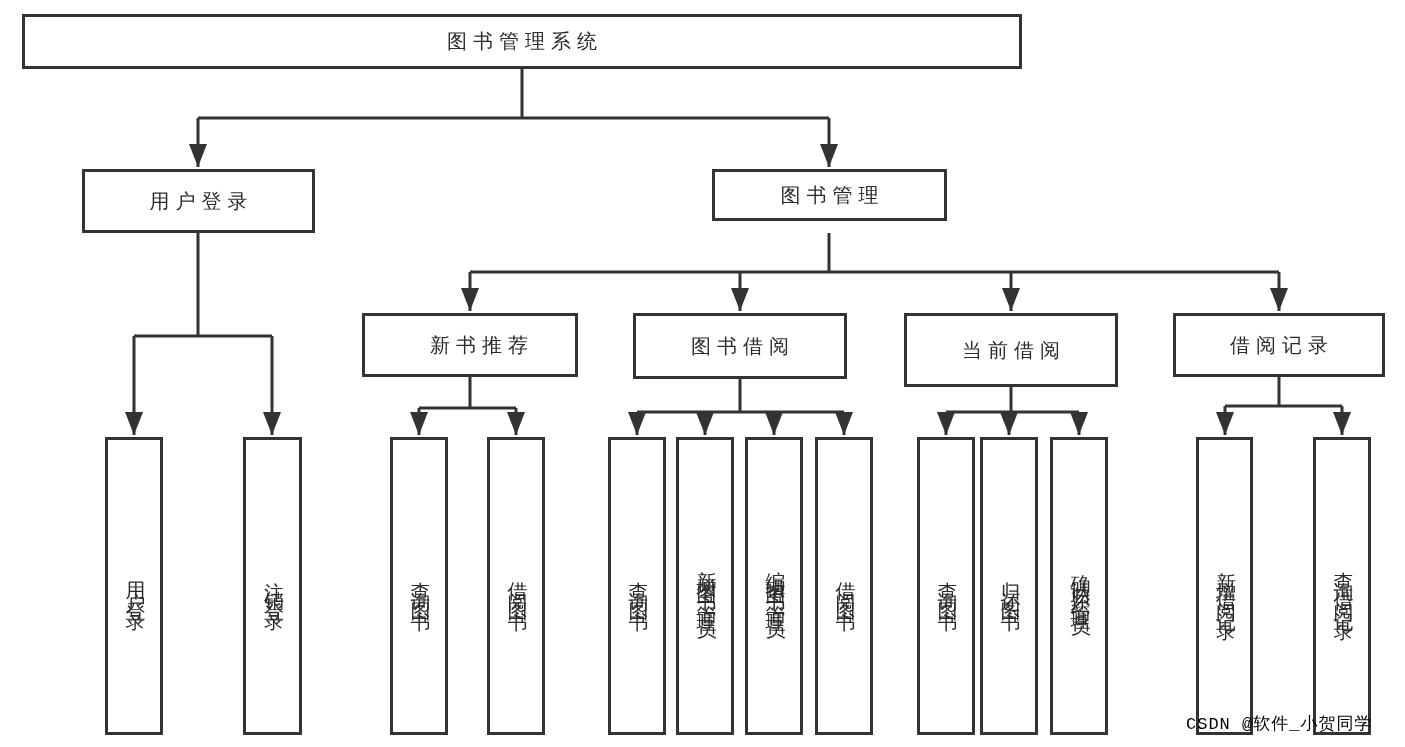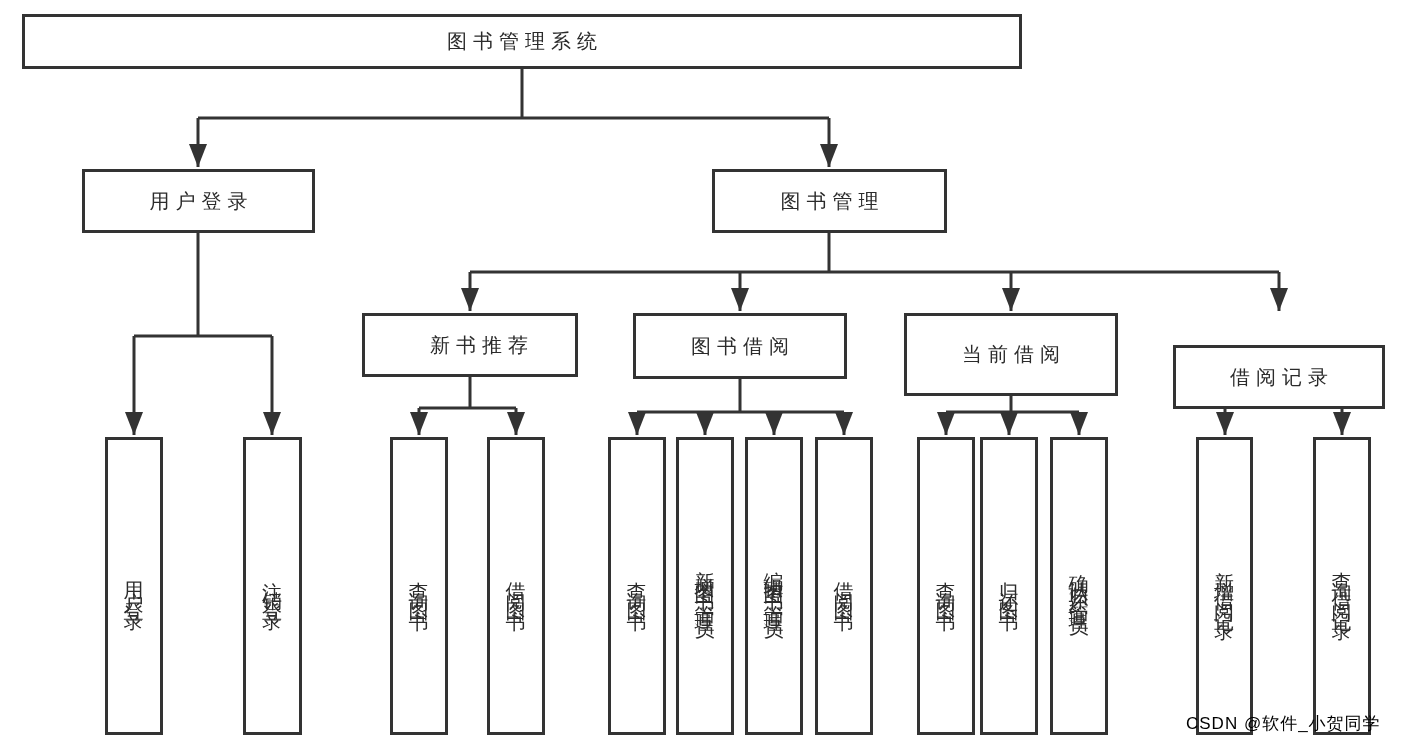--- a/index.html
+++ b/index.html
@@ -1,21 +1,21 @@
 <!DOCTYPE html>
 <html><head>
 <meta charset="utf-8">
 <style>
   html, body { margin: 0; padding: 0; background: #ffffff; }
   .canvas {
     position: relative;
     width: 1405px;
     height: 747px;
     background: #ffffff;
-    font-family: Liberation Sans, sans-serif;
+    font-family: Liberation Mono, monospace;
     overflow: hidden;
   }
   .wires { position: absolute; left: 0; top: 0; }
   .node {
     position: absolute;
     box-sizing: border-box;
     border: 3px solid #333333;
     background: #ffffff;
     color: #2b2b2b;
     display: flex;
@@ -92,26 +92,26 @@
     <line class="wire" x1="946" y1="412" x2="946" y2="435" marker-end="url(#ah)"></line>
     <line class="wire" x1="1009" y1="412" x2="1009" y2="435" marker-end="url(#ah)"></line>
     <line class="wire" x1="1079" y1="412" x2="1079" y2="435" marker-end="url(#ah)"></line>
     <line class="wire" x1="1225" y1="406" x2="1225" y2="435" marker-end="url(#ah)"></line>
     <line class="wire" x1="1342" y1="406" x2="1342" y2="435" marker-end="url(#ah)"></line>
   </svg>
 
   <div class="node h-node" style="left:22px; top:14px; width:1000px; height:55px;">图书管理系统</div>
 
   <div class="node h-node" style="left:82px; top:169px; width:233px; height:64px;">用户登录</div>
-  <div class="node h-node" style="left:712px; top:169px; width:235px; height:64px;">图书管理</div>
+  <div class="node h-node" style="left:712px; top:169px; width:235px; height:52px;">图书管理</div>
 
   <div class="node h-node" style="left:362px; top:313px; width:216px; height:64px;padding-left:18px;">新书推荐</div>
   <div class="node h-node" style="left:633px; top:313px; width:214px; height:66px;">图书借阅</div>
-  <div class="node h-node" style="left:904px; top:313px; width:214px; height:83px;">当前借阅</div>
-  <div class="node h-node" style="left:1173px; top:313px; width:212px; height:64px;margin-top:32px;">借阅记录</div>
+  <div class="node h-node" style="left:904px; top:313px; width:214px; height:74px;">当前借阅</div>
+  <div class="node h-node" style="left:1173px; top:313px; width:212px; height:64px;">借阅记录</div>
 
   <div class="node v-node" style="left:105px; top:437px; width:58px; height:298px;">用户登录</div>
   <div class="node v-node" style="left:243px; top:437px; width:59px; height:298px;">注销登录</div>
 
   <div class="node v-node" style="left:390px; top:437px; width:58px; height:298px;">查询图书</div>
   <div class="node v-node" style="left:487px; top:437px; width:58px; height:298px;">借阅图书</div>
 
   <div class="node v-node" style="left:608px; top:437px; width:58px; height:298px;">查询图书</div>
   <div class="node v-node" style="left:676px; top:437px; width:58px; height:298px; letter-spacing:7px;">新增图书（管理员）</div>
   <div class="node v-node" style="left:745px; top:437px; width:58px; height:298px; letter-spacing:7px;">编辑图书（管理员）</div>

